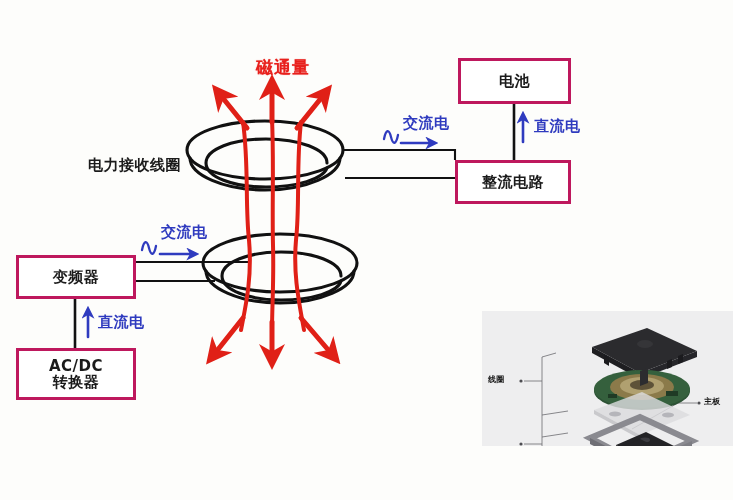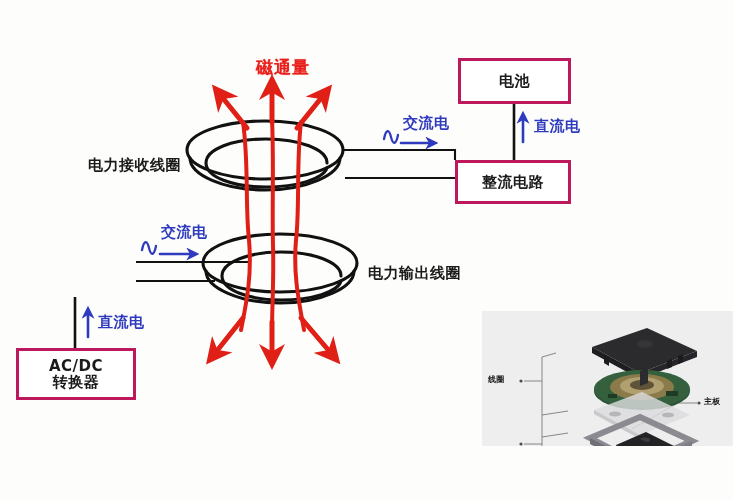--- a/index.html
+++ b/index.html
@@ -207,31 +207,33 @@
   </svg>
 
   <div class="box" style="left:458px; top:58px; width:113px; height:46px;">
     <span class="box-text">电池</span>
   </div>
 
   <div class="box" style="left:455px; top:160px; width:116px; height:44px;">
     <span class="box-text">整流电路</span>
   </div>
 
+  <div class="box" style="left:16px; top:255px; width:120px; height:44px;">
+    <span class="box-text">变频器</span>
+  </div>
 
   <div class="box" style="left:16px; top:348px; width:120px; height:52px;">
     <span class="box-text">AC/DC
 转换器</span>
   </div>
 
   <div class="lbl lbl-red" style="left:256px; top:58px;">磁通量</div>
 
   <div class="lbl lbl-black" style="left:88px; top:157px;">电力接收线圈</div>
 
-  <div class="lbl lbl-black" style="left:368px; top:265px;">电力输出线圈</div>
 
   <div class="lbl lbl-blue" style="left:403px; top:115px;">交流电</div>
 
   <div class="lbl lbl-blue" style="left:534px; top:118px;">直流电</div>
 
   <div class="lbl lbl-blue" style="left:161px; top:224px;">交流电</div>
 
   <div class="lbl lbl-blue" style="left:98px; top:314px;">直流电</div>
 
   <div id="inset-photo">

